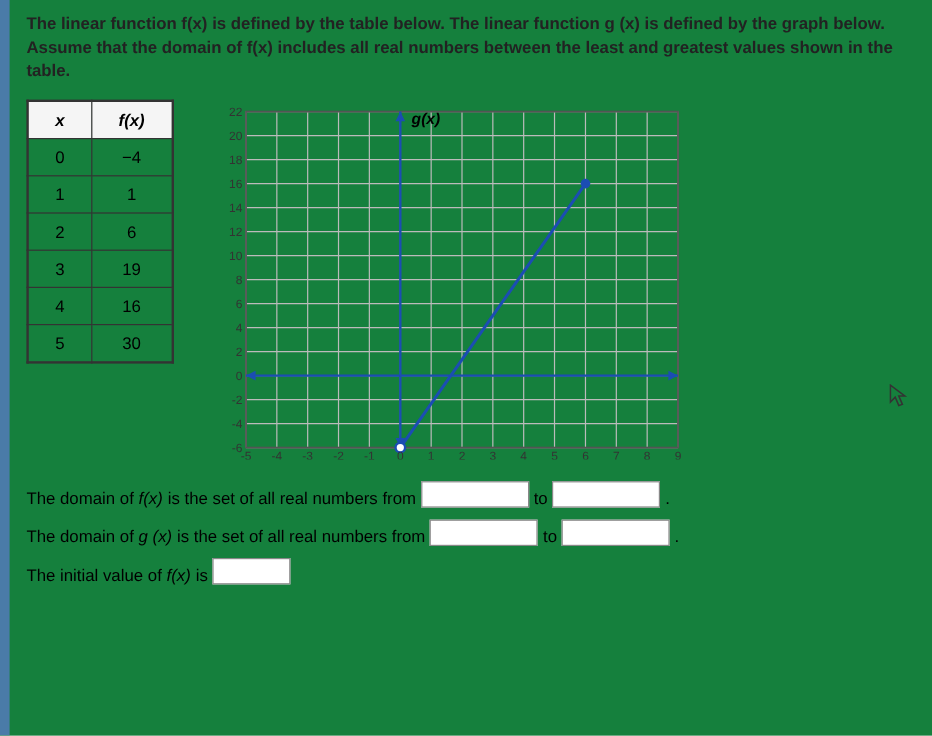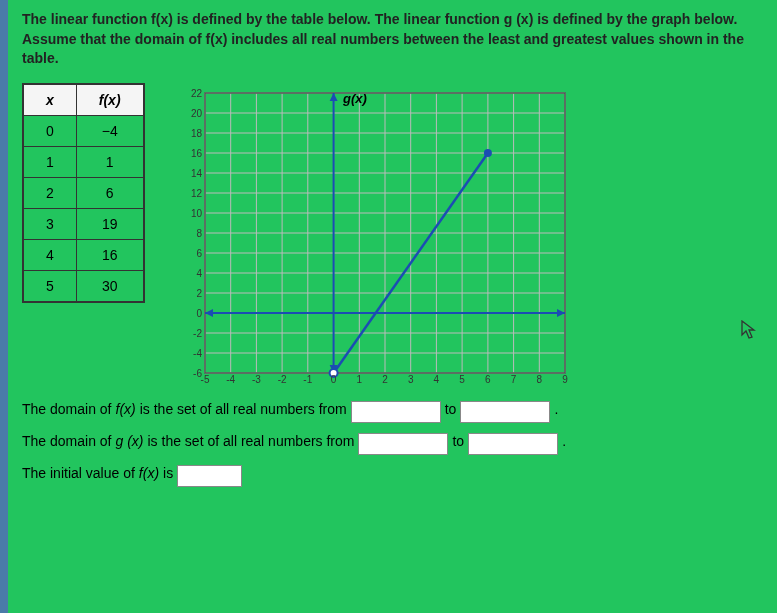--- a/index.html
+++ b/index.html
@@ -4,21 +4,21 @@
   <style>
     * { box-sizing: border-box; margin: 0; padding: 0; }
     body {
       font-family: Arial, sans-serif;
       background: #e8e8e8;
       width: 777px;
       height: 613px;
       position: relative;
     }
     .page {
-      background: #22c55e;
+      background: #15803d;
       padding: 10px 14px;
       min-height: 613px;
       border-left: 8px solid #4a7ba8;
     }
     .problem-text {
       font-size: 14px;
       font-weight: bold;
       color: #222;
       line-height: 1.4;
       margin-bottom: 14px;
@@ -57,21 +57,21 @@
       color: #333;
     }
     .compare-text {
       font-size: 14px;
       margin: 14px 0 14px 0;
     }
     .answer-line {
       font-size: 14px;
       margin: 10px 0;
       display: flex;
-      align-items: flex-start;
+      align-items: flex-end;
       flex-wrap: wrap;
       gap: 4px;
     }
     .answer-input {
       width: 90px;
       height: 22px;
       border: 1px solid #888;
       background: #fff;
       padding: 2px 4px;
       font-size: 13px;

